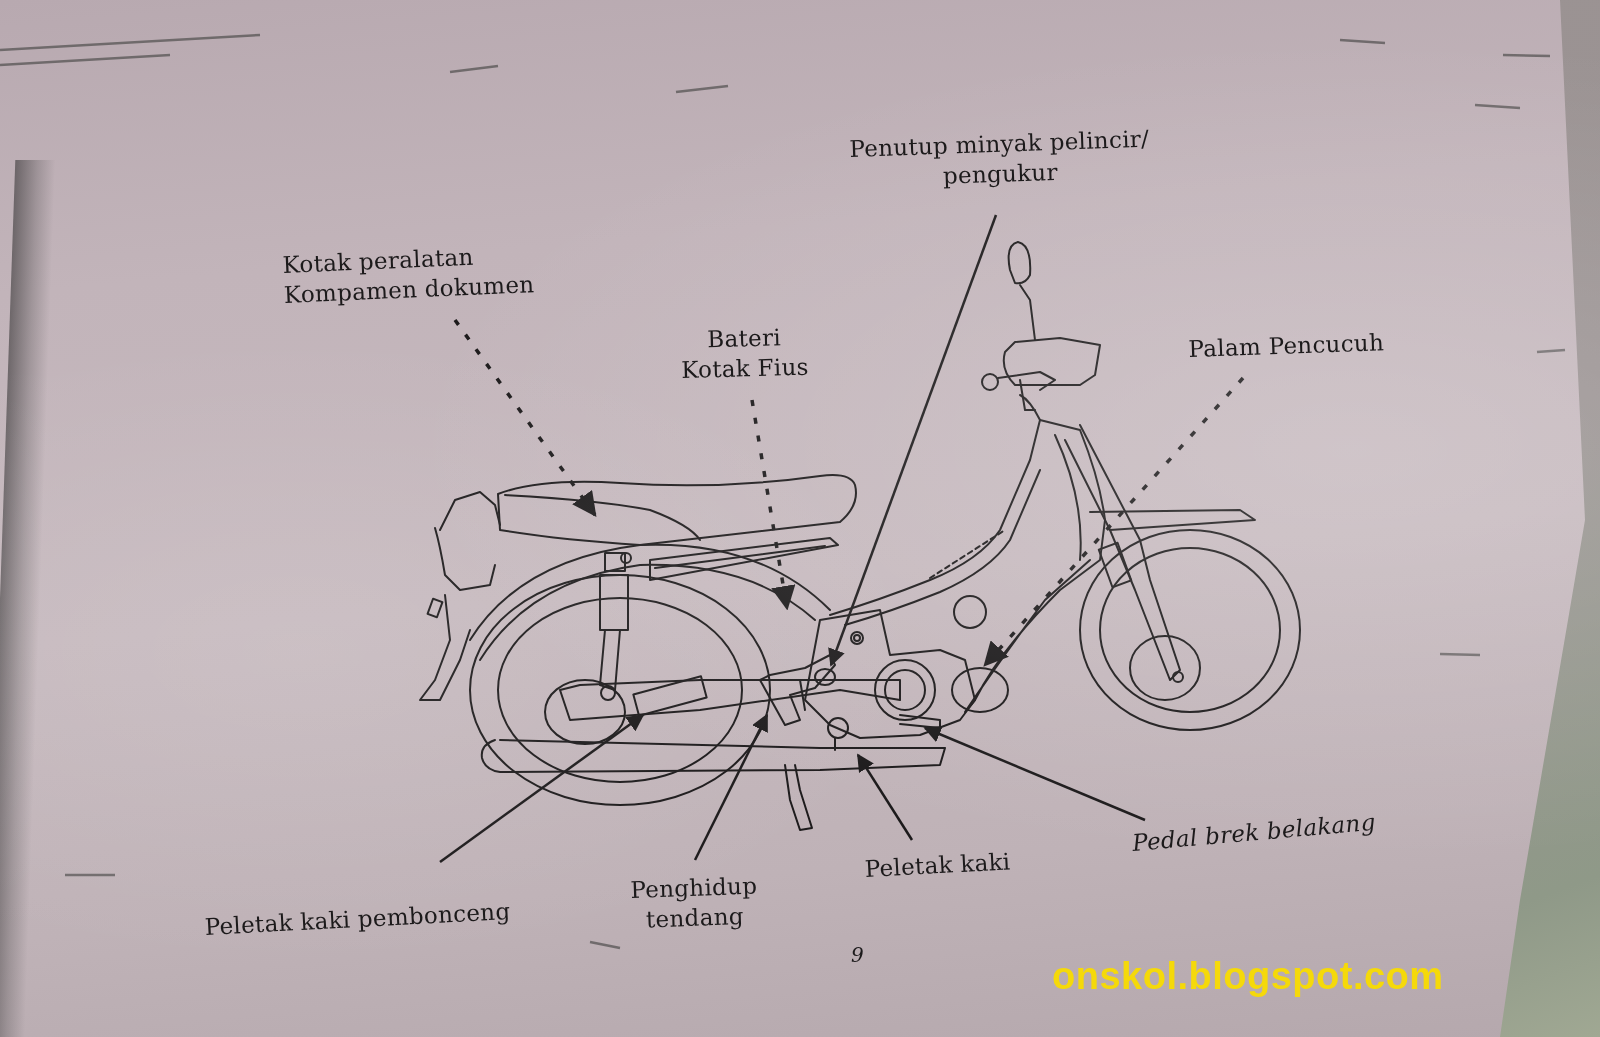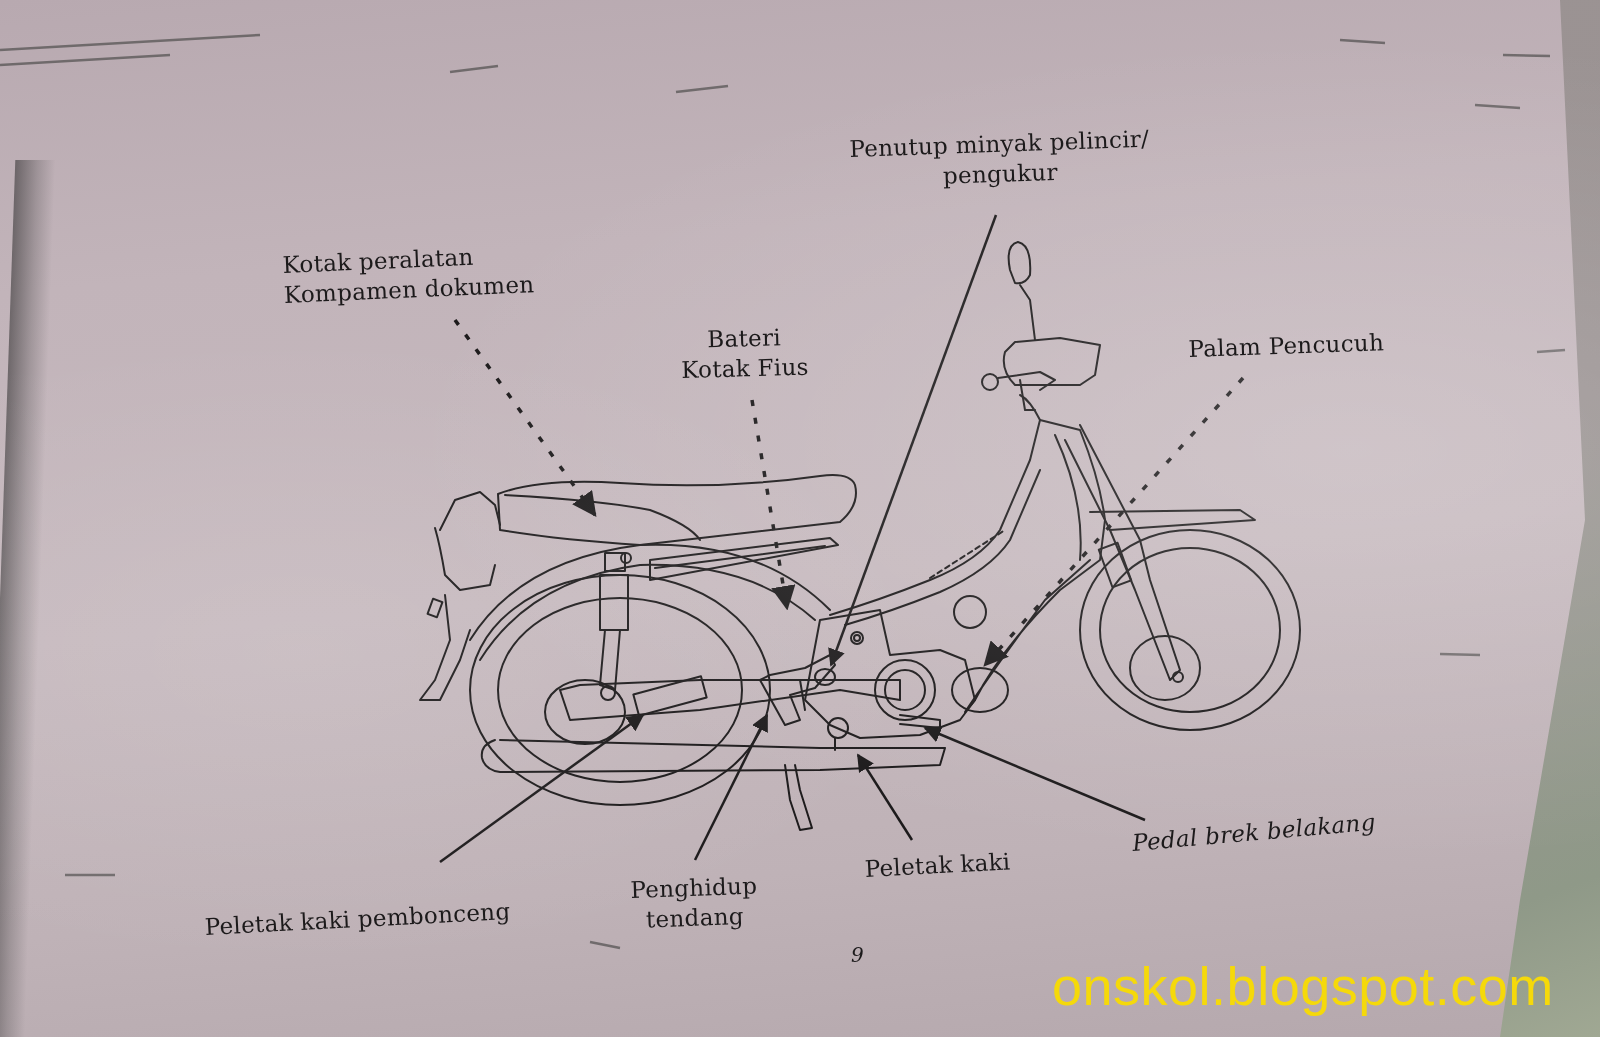--- a/index.html
+++ b/index.html
@@ -30,22 +30,23 @@
     }
     svg.diagram { position: absolute; left: 0; top: 0; }
     .label {
       position: absolute; color: #1c1a1b; font-size: 23px; line-height: 30px;
       white-space: nowrap; letter-spacing: 0.3px;
     }
     .label span { display: block; }
     .page-num { position: absolute; left: 851px; top: 943px; font-size: 20px; color: #1c1a1b; font-style: italic; }
     .watermark {
       position: absolute; left: 1052px; top: 955px;
-      font-family: "Liberation Sans", sans-serif; font-size: 54px; color: #f5d90a;
+      font-family: "Liberation Sans", sans-serif; font-size: 38px; color: #f5d90a;
       letter-spacing: 0.5px;
+      font-weight: bold;
     }
   </style>
 </head>
 <body>
 
 <div class="backdrop"></div>
 <div class="page"></div>
 <div class="edge-shadow"></div>
 
 <svg class="diagram" width="1600" height="1037" viewBox="0 0 1600 1037">

